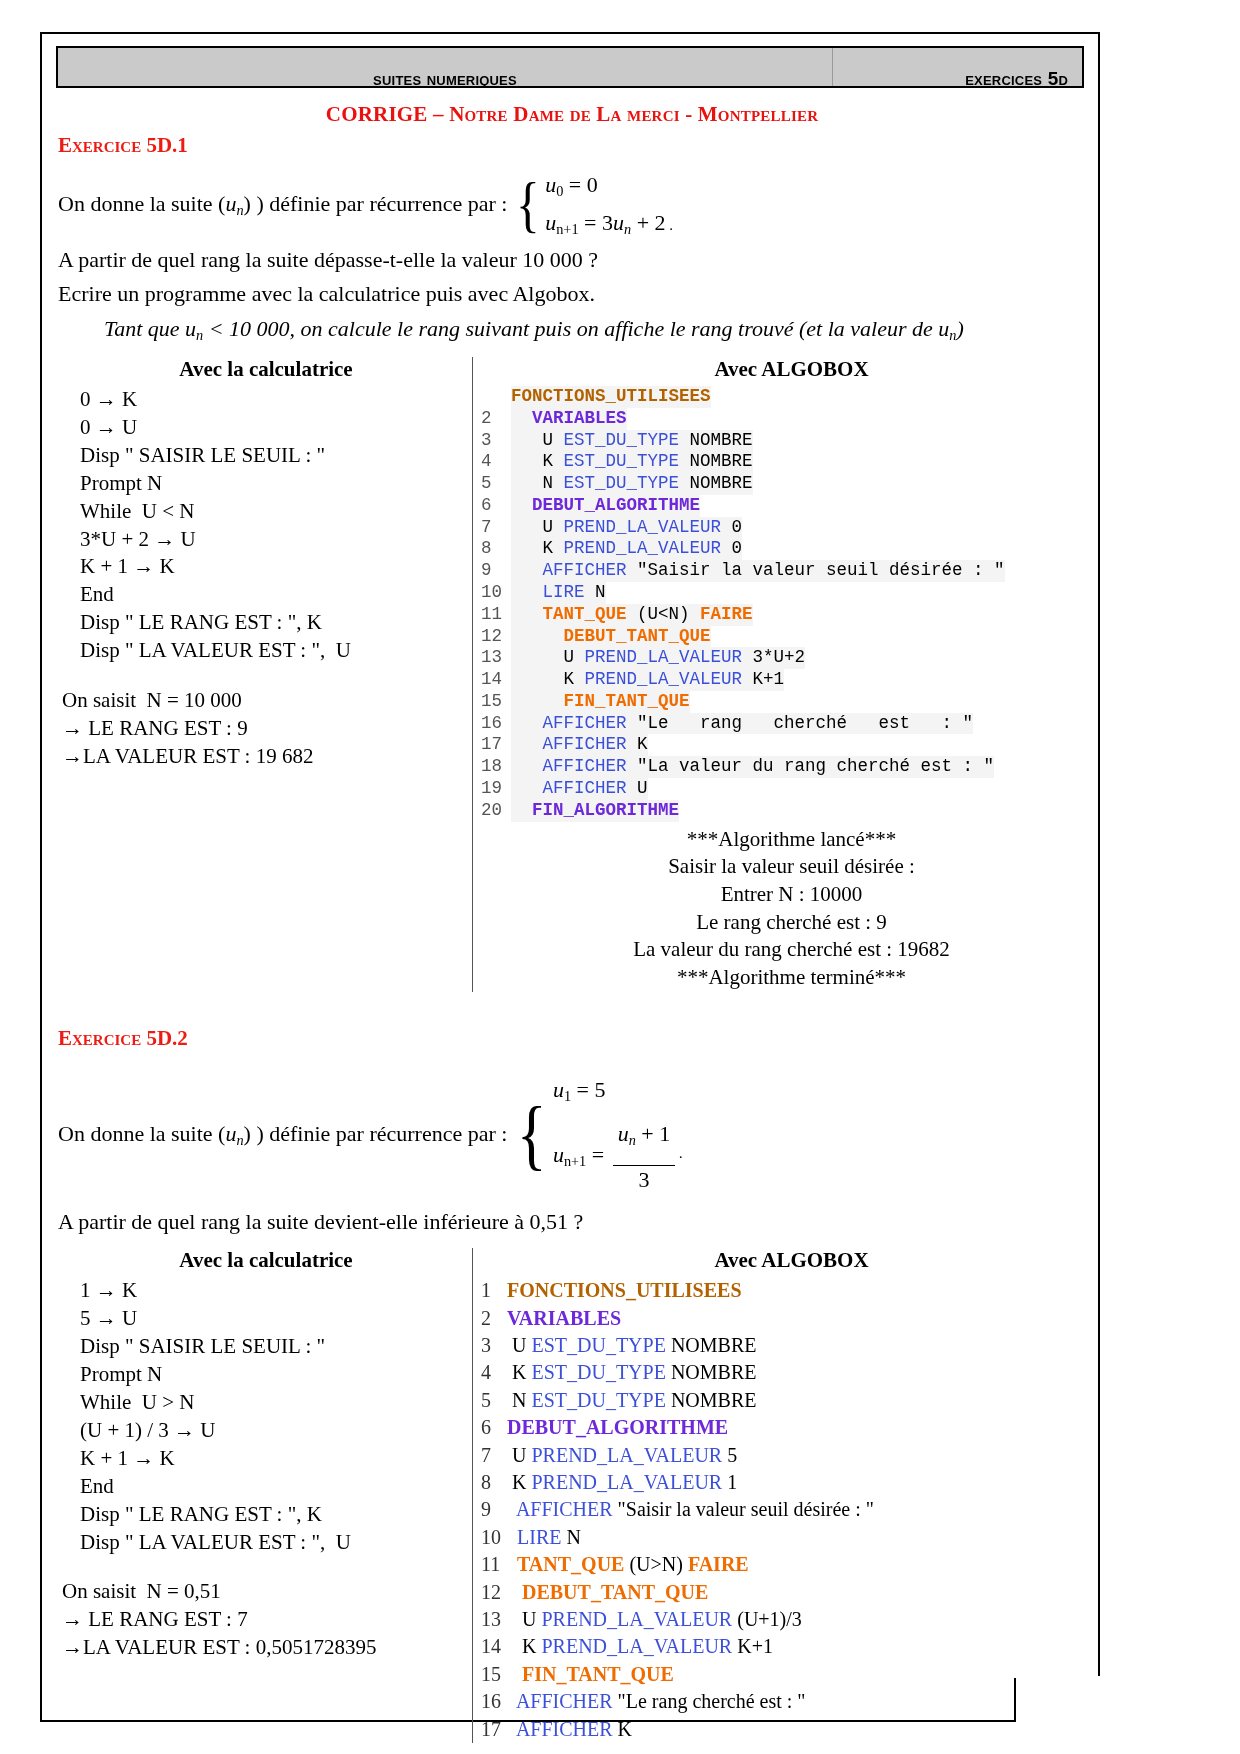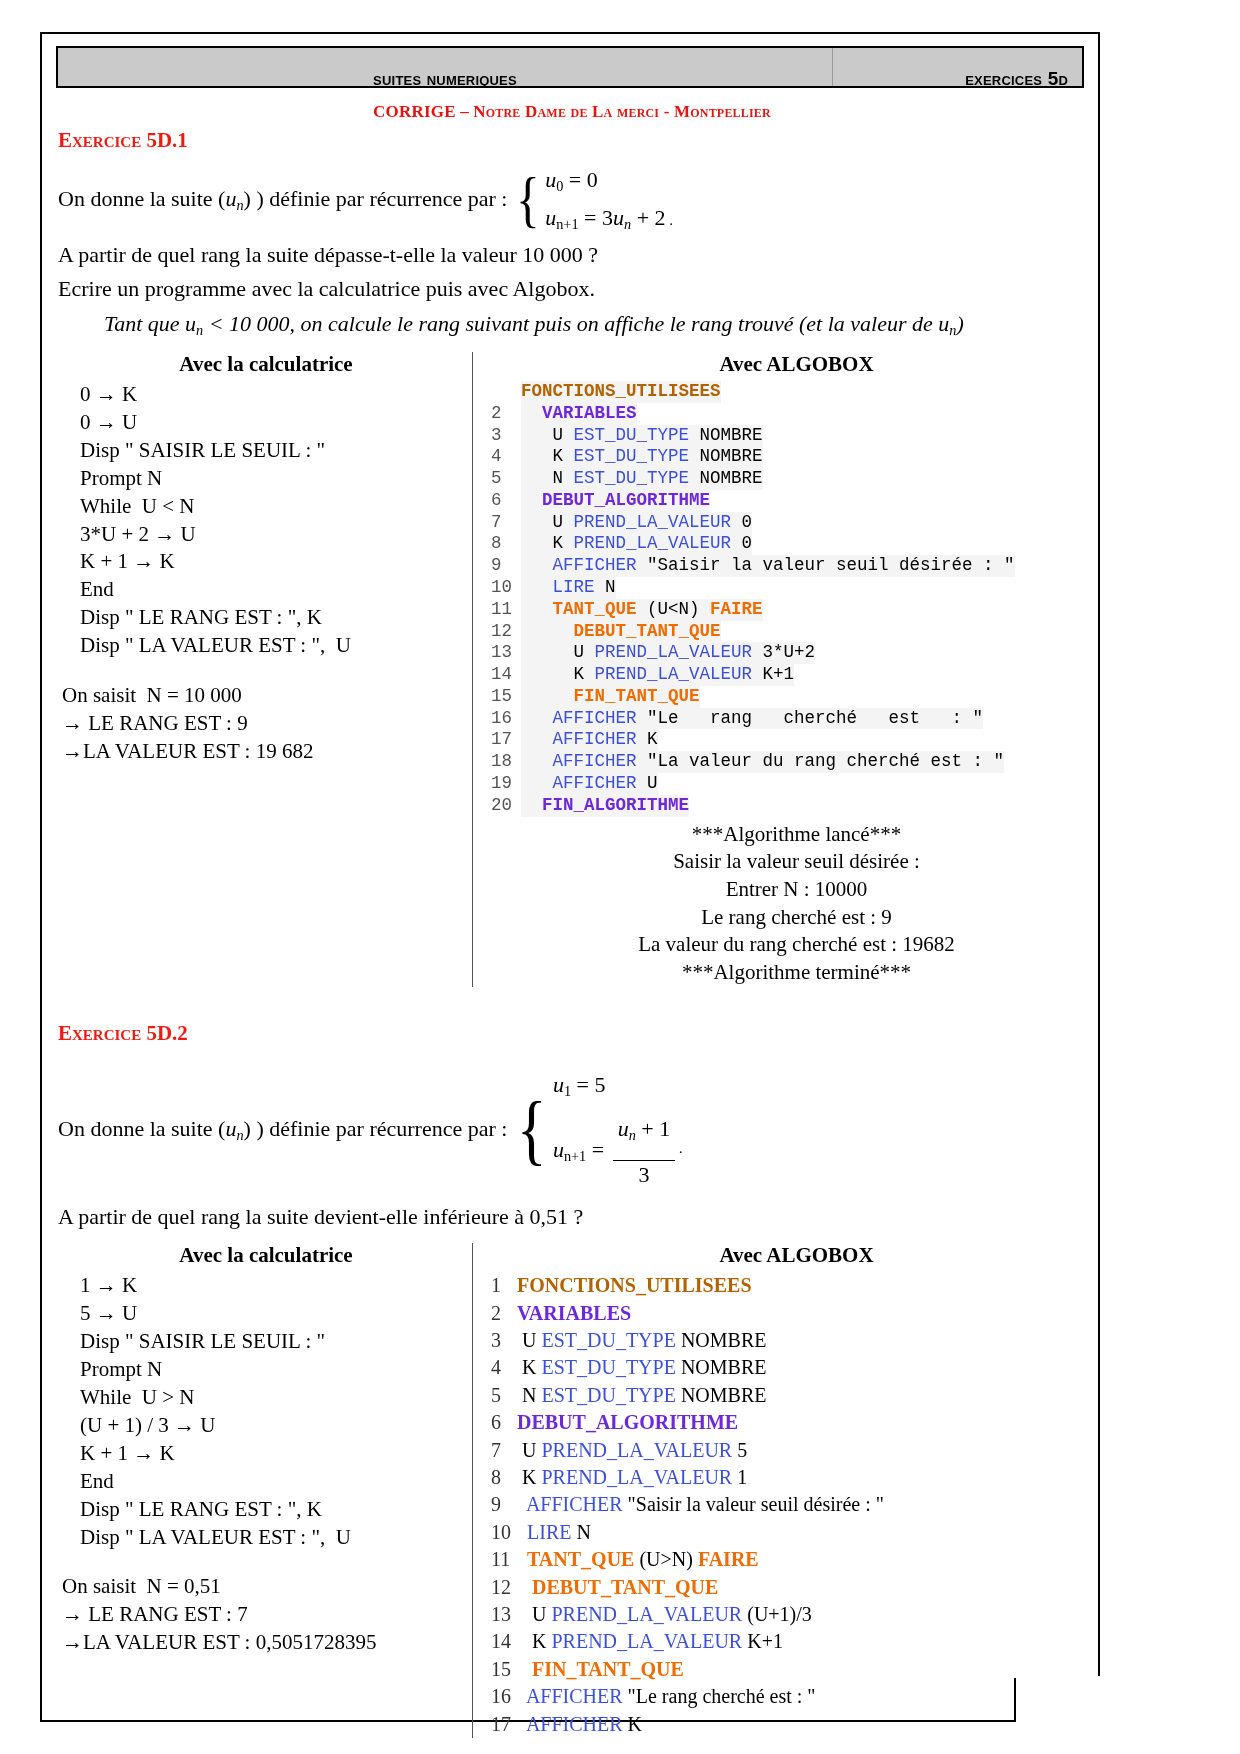--- a/index.html
+++ b/index.html
@@ -64,21 +64,21 @@
   }
   .smallcaps::first-letter { }
 
   
   .content { position:absolute; left:0; top:58px; width:1060px; }
 
   .corrige {
     text-align:center;
     color:#e8130f;
     font-weight:bold;
-    font-size:17px;
+    font-size:21px;
     font-variant:small-caps;
     margin-top:10px;
     letter-spacing:.2px;
   }
   .exo-title {
     color:#ee1b12;
     font-weight:bold;
     font-size:21px;
     font-variant:small-caps;
     margin-left:16px;
@@ -102,21 +102,21 @@
     font-weight:300; margin-right:2px; transform:scaleX(.8);
   }
   .sys-lines { display:flex; flex-direction:column; gap:10px; font-size:22px; }
   .frac { display:inline-flex; flex-direction:column; align-items:center; vertical-align:middle; margin:0 3px;}
   .frac .num { border-bottom:1.4px solid #000; padding:0 5px 16px 5px; }
   .frac .den { padding-top:1px; }
 
   
   .cols { display:flex; margin-top:12px; position:relative; }
   .col-left { width:430px; padding-left:18px; }
-  .col-right { flex:1; padding-left:18px; border-left:1.6px solid #555; }
+  .col-right { flex:1; padding-left:8px; border-left:1.6px solid #555; }
   .col-head {
     text-align:center; font-weight:bold; font-size:21px; margin-bottom:4px;
   }
   .calc-line { font-size:21px; line-height:1.33; padding-left:20px; white-space:pre; }
   .calc-gap { height:22px; }
   .res-line { font-size:21px; line-height:1.33; padding-left:2px; white-space:pre; }
 
   
   .algo-mono { font-family:"Liberation Mono", monospace; font-size:17.5px; line-height:1.245; }
   .algo-mono .row { display:flex; white-space:pre; }

